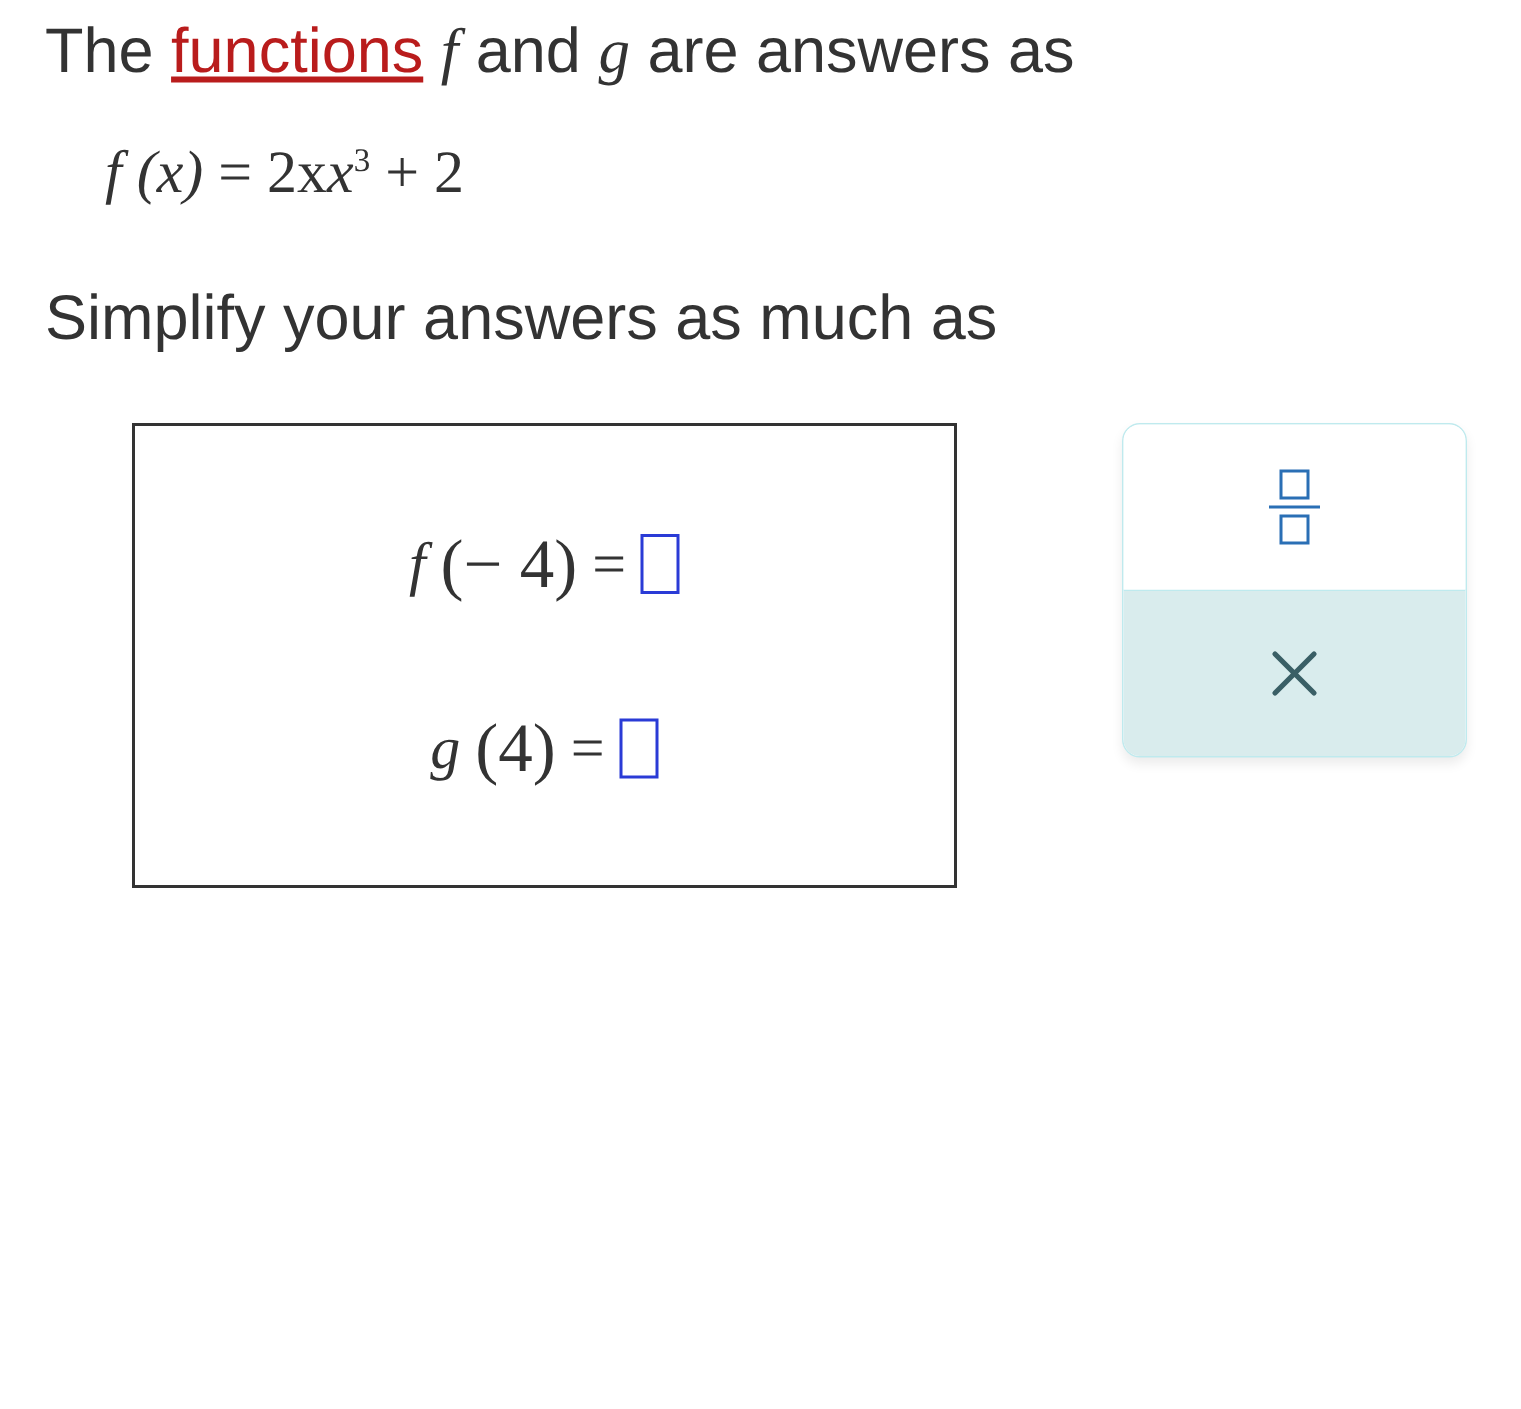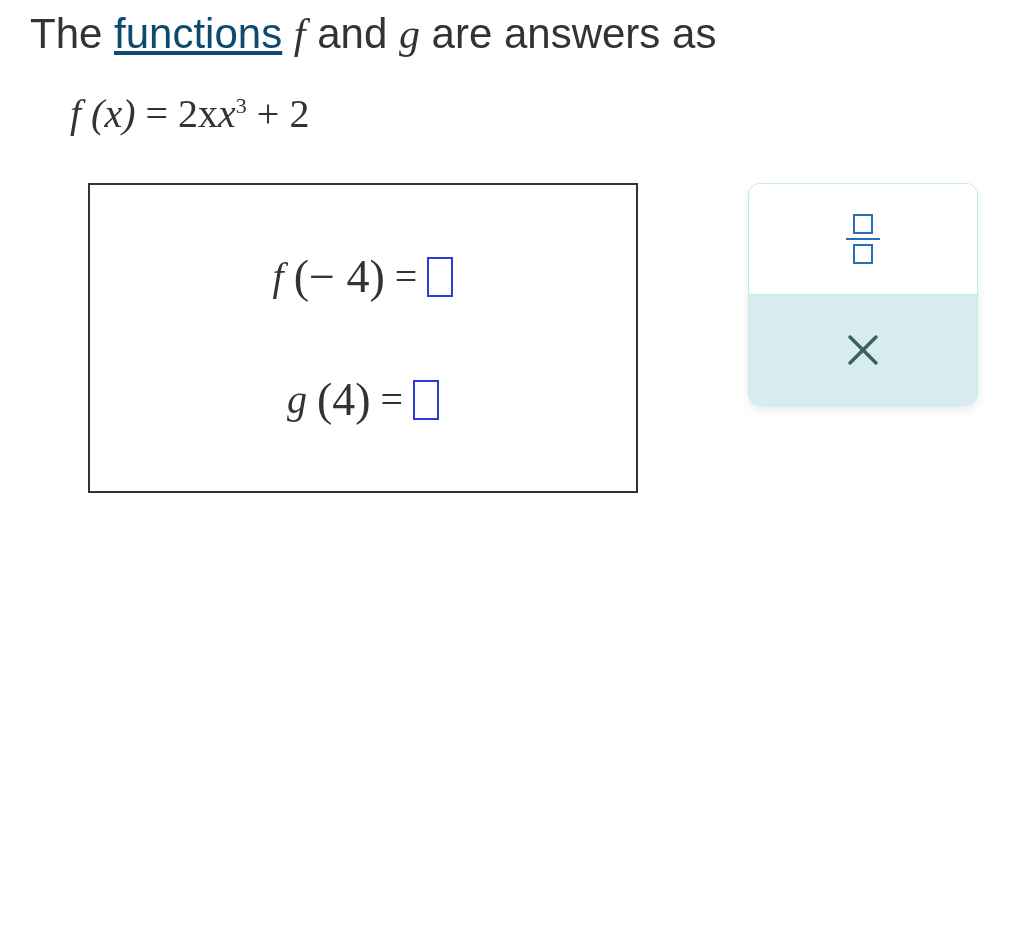--- a/index.html
+++ b/index.html
@@ -16,21 +16,21 @@
   .page {
     padding: 10px 20px 20px 30px;
   }
   .text-line {
     font-size: 42px;
     color: #333333;
     margin: 0 0 32px 0;
     white-space: nowrap;
   }
   .link {
-    color: #0c4a6e;
+    color: #b91c1c;
     text-decoration: underline;
   }
   .math-serif {
     font-family: "Times New Roman", Times, serif;
     font-style: italic;
   }
   .math-upright {
     font-family: "Times New Roman", Times, serif;
     font-style: normal;
   }
@@ -125,20 +125,21 @@
     <span class="math-serif">f</span><span> and </span><span class="math-serif">g</span><span> are answers as</span>
   </p>
 
   <div class="defs">
     <span class="def">
       <span class="math-serif">f (x)</span><span class="math-upright"> = </span><span class="math-upright"><span>2x</span><span class="math-serif" style="font-style:italic;">x</span></span><sup class="math-upright">3</sup><span class="math-upright"> + 2</span>
     </span>
   </div>
 
 
+  <p class="text-line" style="margin-top:50px;">Simplify your answers as much as </p>
 
   <div class="answers-row">
 
     <div class="answer-box">
       <div class="answer-line">
         <span class="math-serif">f</span>
           <span class="math-upright parens" style="font-size:46px;">(− 4)</span>
         <span class="math-upright"> = </span>
         <span class="blank"></span>
       </div>

